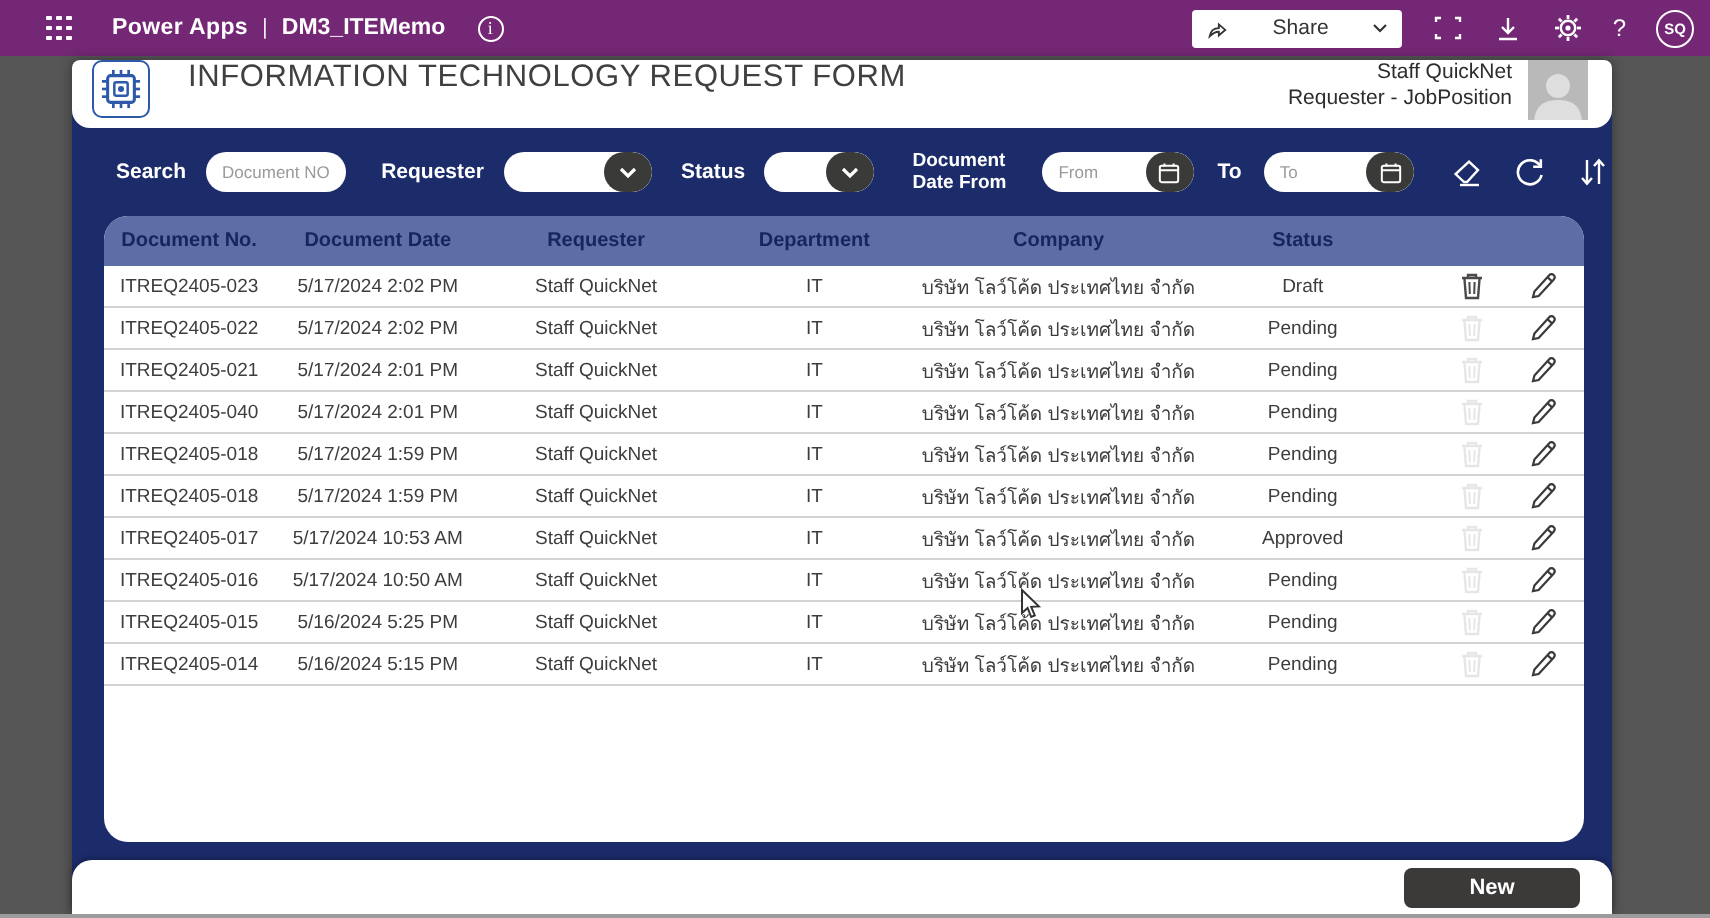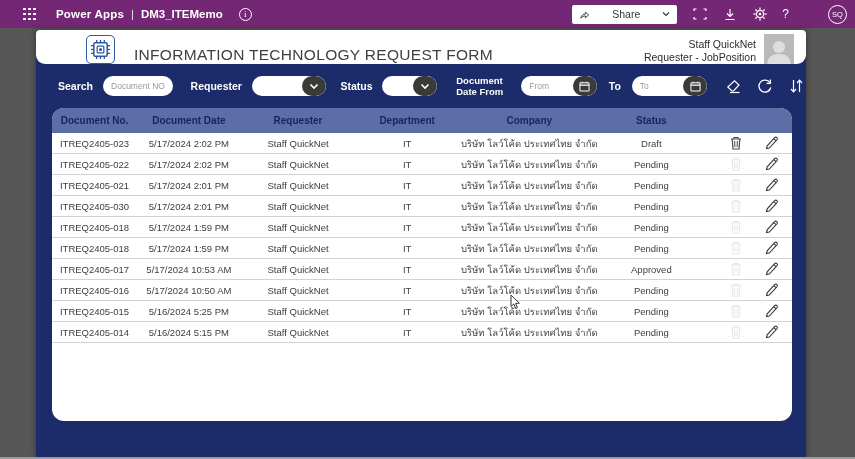--- a/index.html
+++ b/index.html
@@ -16,29 +16,29 @@
   .tb-sep { margin:0 7px; font-size:11px; opacity:.9; }
   .appname { font-size:11.5px; font-weight:bold; }
   .info-ic { margin-left:16px; width:13px; height:13px; border:1px solid #fff; border-radius:50%;
              font-size:9px; display:flex; align-items:center; justify-content:center; font-family:"Liberation Serif",serif; }
   .tb-right { margin-left:auto; display:flex; align-items:center; gap:15px; margin-right:8px; }
   .share-btn { background:#fff; color:#333; height:19px; border-radius:2px; padding:0 7px;
                display:flex; align-items:center; gap:22px; font-size:10.5px; cursor:pointer; }
   .tb-ic { width:15px; height:15px; display:flex; align-items:center; justify-content:center; cursor:pointer; }
   .q-ic { font-size:12px; cursor:pointer; }
   .avatar-initials { width:19px; height:19px; border:1.3px solid #fff; border-radius:50%;
-             display:flex; align-items:center; justify-content:center; font-size:7.5px; font-weight:normal; cursor:pointer;margin-left:24px; }
+             display:flex; align-items:center; justify-content:center; font-size:7.5px; font-weight:bold; cursor:pointer; }
 
   
   .canvas { position:absolute; left:36px; top:30px; width:770px; height:427px; background:#1c2c6b;
             border-radius:4px 4px 0 0; box-shadow:0 0 6px rgba(0,0,0,.4); }
 
   
   .app-header { position:absolute; left:0; top:0; width:100%; height:34px; background:#fff;
-                border-radius:4px 4px 9px 9px; display:flex; align-items:flex-end; z-index:2;padding-left:40px; }
+                border-radius:4px 4px 9px 9px; display:flex; align-items:flex-start; z-index:2; }
   .logo-box { width:29px; height:29px; margin-left:10px; border:1.5px solid #2d59a8; border-radius:5px;
               background:#fff; display:flex; align-items:center; justify-content:center; }
   .app-title { margin-left:19px; font-size:15.5px; color:#404040; letter-spacing:.3px; white-space:nowrap; }
   .user-block { margin-left:auto; text-align:right; font-size:10.5px; color:#2d2d2d; line-height:13px; margin-right:8px; }
   .user-avatar { width:30px; height:30px; background:#b9b9b9; margin-right:12px; overflow:hidden;
                  display:flex; align-items:flex-end; justify-content:center; }
 
   
   .filterbar { position:absolute; left:0; top:34px; width:100%; height:44px;
                display:flex; align-items:center; color:#fff; padding-left:22px; }
@@ -326,21 +326,21 @@
       <span class="row-ic">
         <svg width="13" height="14" viewBox="0 0 13 14">
           <path d="M1.5 12.5 L2.2 9.8 L9.6 1.6 C10.2 0.9 11.3 0.9 11.9 1.6 C12.5 2.2 12.4 3.2 11.8 3.9 L4.3 12 Z" fill="none" stroke="#3a3a3a" stroke-width="1.1"></path>
           <line x1="8.8" y1="2.6" x2="11" y2="4.7" stroke="#3a3a3a" stroke-width="1.1"></line>
         </svg>
       </span>
     </div>
   </div>
 
   <div class="tr">
-    <div class="td c1">ITREQ2405-030</div>
+    <div class="td c1">ITREQ2405-040</div>
     <div class="td c2">5/17/2024 2:01 PM</div>
     <div class="td c3">Staff QuickNet</div>
     <div class="td c4">IT</div>
     <div class="td c5">บริษัท โลว์โค้ด ประเทศไทย จำกัด</div>
     <div class="td c6">Pending</div>
     <div class="td c7">
       <span class="row-ic faded">
         <svg width="12" height="14" viewBox="0 0 12 14">
           <path d="M1 3 H11 M4 3 V1.5 H8 V3 M2.2 3 L3 13 H9 L9.8 3" fill="none" stroke="#4a4a4a" stroke-width="1.2"></path>
           <line x1="4.7" y1="5" x2="4.9" y2="11" stroke="#4a4a4a" stroke-width="1"></line>
@@ -495,20 +495,23 @@
         <svg width="13" height="14" viewBox="0 0 13 14">
           <path d="M1.5 12.5 L2.2 9.8 L9.6 1.6 C10.2 0.9 11.3 0.9 11.9 1.6 C12.5 2.2 12.4 3.2 11.8 3.9 L4.3 12 Z" fill="none" stroke="#3a3a3a" stroke-width="1.1"></path>
           <line x1="8.8" y1="2.6" x2="11" y2="4.7" stroke="#3a3a3a" stroke-width="1.1"></line>
         </svg>
       </span>
     </div>
   </div>
 </div>
   </div>
 
+  <div class="app-footer">
+    <button class="new-btn">New</button>
+  </div>
 </div>
 
 <div class="bottom-strip"></div>
 
 <div class="cursor">
   <svg width="11" height="16" viewBox="0 0 11 16">
     <path d="M1 1 L1 12.5 L3.8 10 L5.6 14.5 L7.4 13.7 L5.6 9.4 L9.4 9.2 Z" fill="#fff" stroke="#333" stroke-width="1"></path>
   </svg>
 </div>
 

